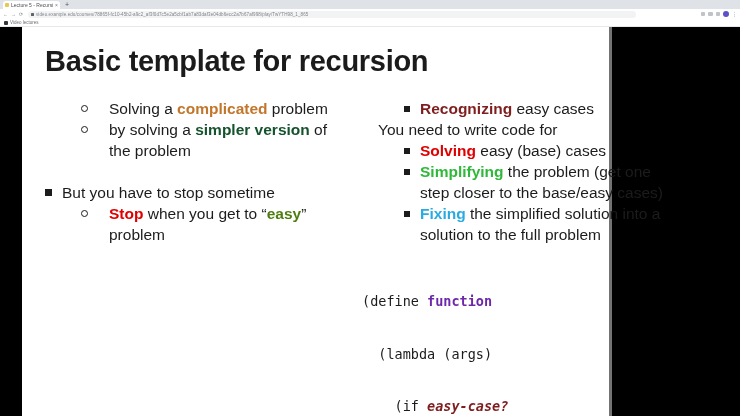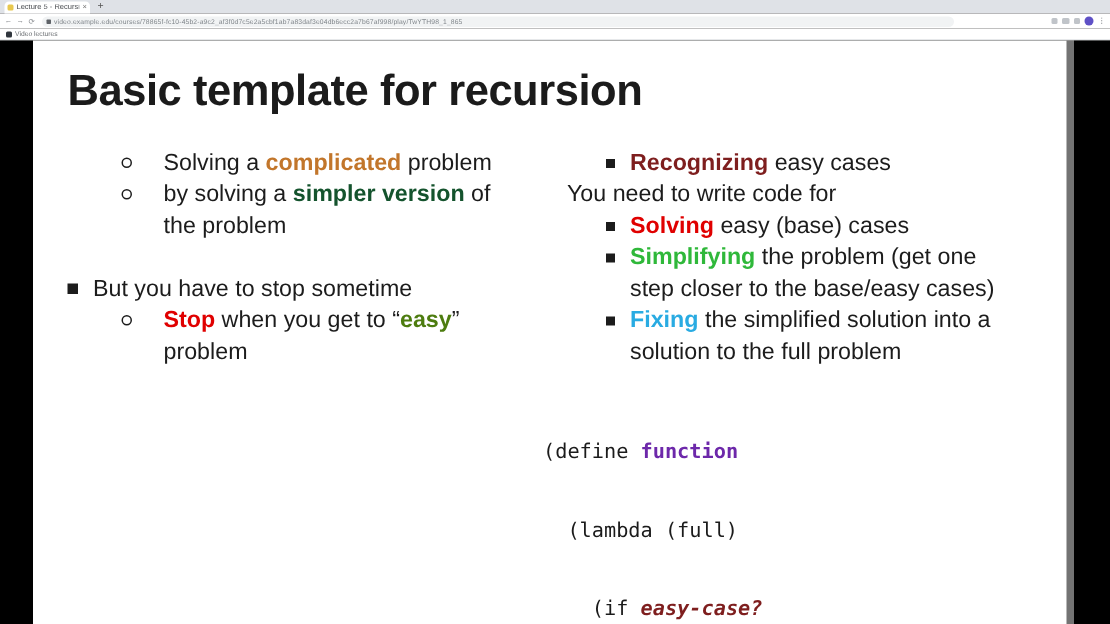--- a/index.html
+++ b/index.html
@@ -35,22 +35,22 @@
   .avatar { width:6px; height:6px; border-radius:50%; }
   .kebab { font-size:5px; line-height:5px; color:#5f6368; }
 
   .bookmarksbar { position:absolute; top:19px; left:0; right:0; height:8px; background:#fff;
     border-bottom:1px solid #e6e8ea; display:flex; align-items:center; padding-left:4px; gap:2px; box-sizing:border-box; }
   .bm-favicon { width:4px; height:4px; border-radius:1px; }
   .bm-label { font-size:4.5px; line-height:5px; color:#6b6f73; white-space:nowrap; }
 
   
   .page { position:absolute; top:27px; left:0; right:0; bottom:0; background:#000; }
-  .slide { position:absolute; left:22px; top:0; bottom:0; width:694px; background:#fff;
-           border-right:5px solid #737373; box-sizing:border-box; }
+  .slide { position:absolute; left:22px; top:0; bottom:0; width:590px; background:#fff;
+           border-right:3px solid #737373; box-sizing:border-box; }
 
   .slide-title { position:absolute; left:23px; top:18px; font-size:29px; font-weight:bold;
                  color:#1b1b1b; letter-spacing:-0.3px; white-space:nowrap; }
 
   .col { position:absolute; font-size:15.5px; line-height:21px; color:#1c1c1c; }
   .col-left  { left:23px;  top:71px; width:320px; }
   .col-right { left:356px; top:71px; width:322px; }
 
   .row { display:flex; align-items:flex-start; }
   .sq  { width:7px; height:7px; background:#1c1c1c; margin:7px 10px 0 0; flex:0 0 auto; }
@@ -151,21 +151,21 @@
       </div>
       <div class="row r-item">
         <span class="sq2"></span>
         <span class="txt"><b style="color: rgb(41, 171, 226);">Fixing</b><span> the simplified solution into a
 solution to the full problem</span></span>
       </div>
     </div>
 
     <div class="codeblock">
       <div><span>(define </span><span class="tb" style="color: rgb(109, 40, 170);">function</span></div>
-      <div><span>  (lambda (full)</span></div>
+      <div><span>  (lambda (args)</span></div>
       <div><span>    (if </span><span class="tb ti" style="color: rgb(126, 30, 30);">easy-case?</span></div>
       
       
       
     </div>
 
   </div>
 </div>
 
 </body></html>

